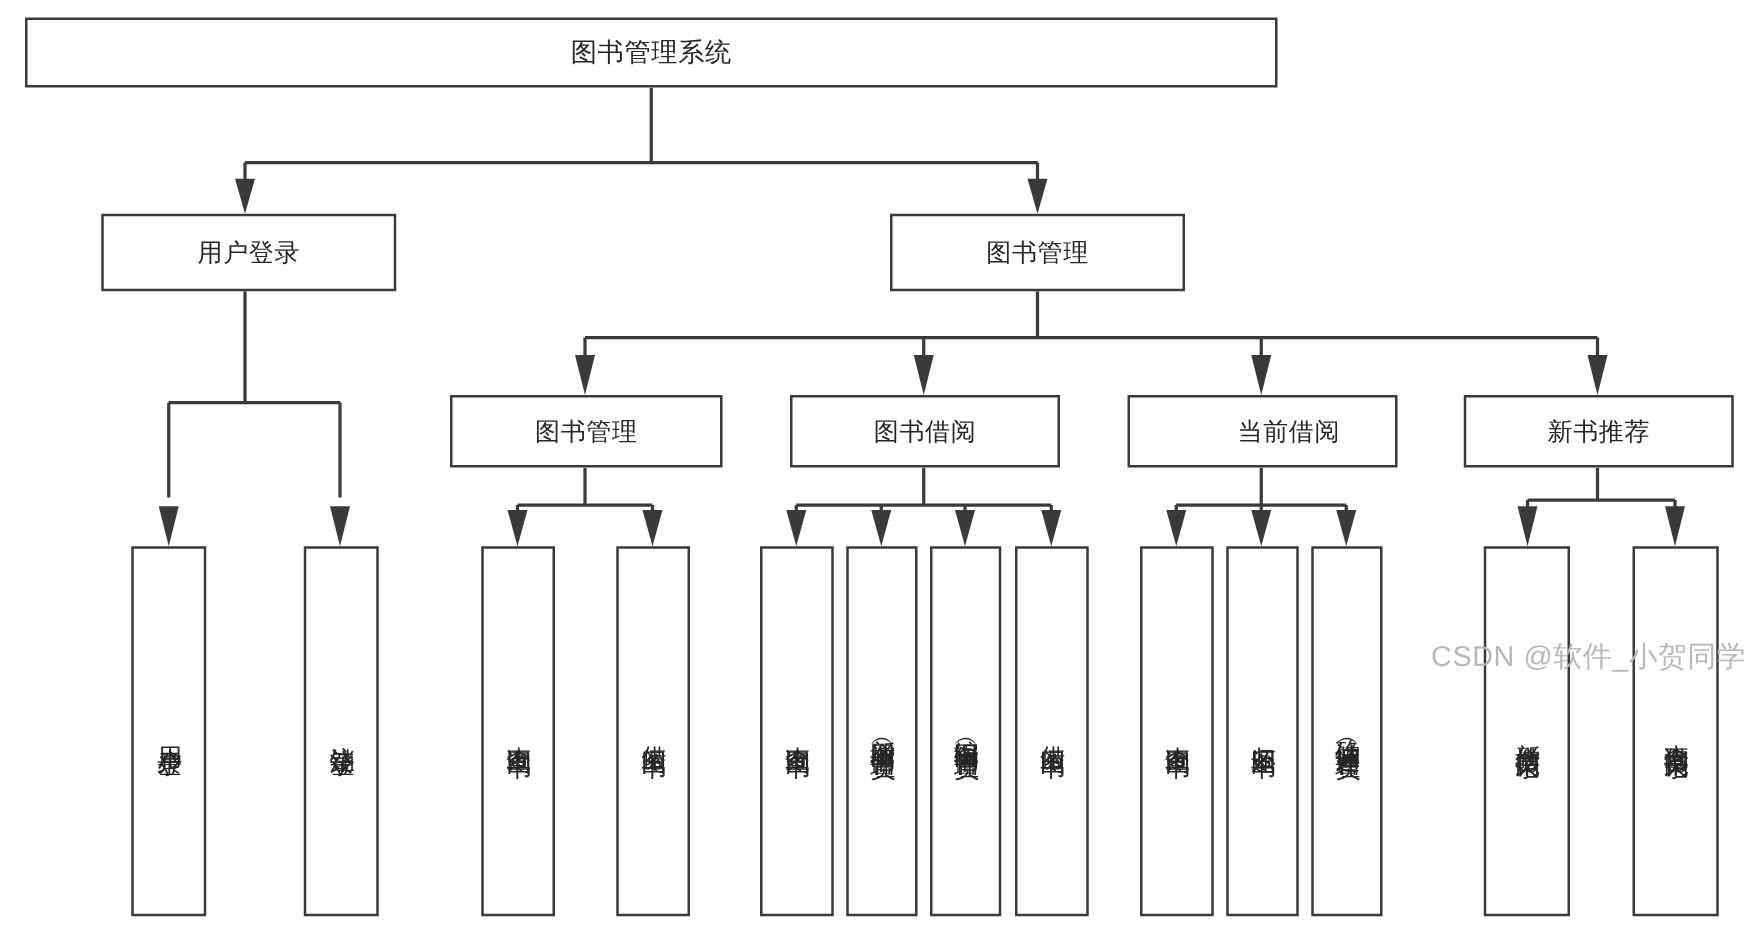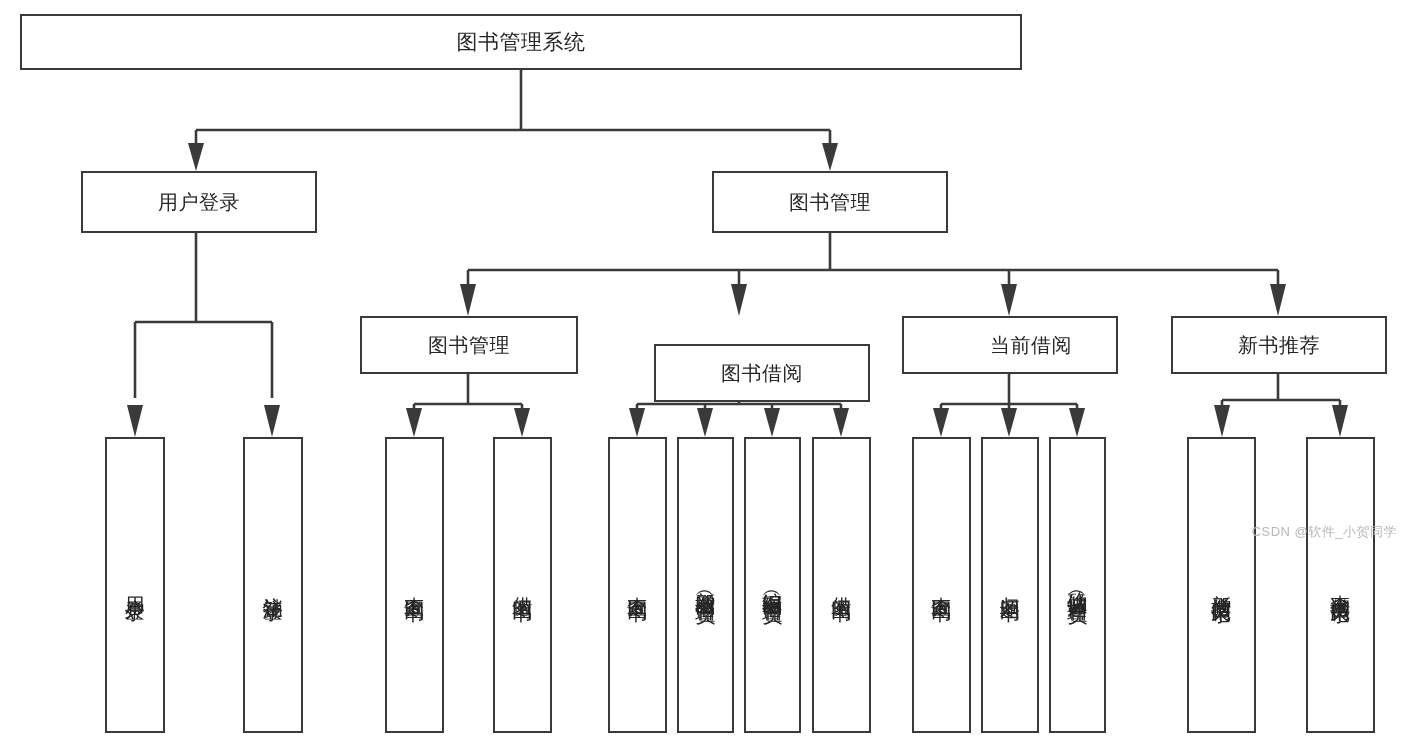--- a/index.html
+++ b/index.html
@@ -48,21 +48,21 @@
   }
   .node.vert .vtext {
     writing-mode: vertical-rl;
     text-orientation: upright;
     white-space: nowrap;
   }
   .watermark {
     position: absolute;
     right: 8px;
     bottom: 6px;
-    font-size: 13px;
+    font-size: 23px;
     color: #b8b8b8;
     letter-spacing: 0.5px;
     white-space: nowrap;
   }
   svg.links {
     position: absolute;
     left: 0; top: 0;
     width: 1405px;
     height: 747px;
     pointer-events: none;
@@ -147,21 +147,21 @@
   </div>
 
   <div class="node horiz" style="left:712px; top:171px; width:236px; height:62px;text-align:right;">
     <span>图书管理</span>
   </div>
 
   <div class="node horiz" style="left:360px; top:316px; width:218px; height:58px;">
     <span>图书管理</span>
   </div>
 
-  <div class="node horiz" style="left:654px; top:316px; width:216px; height:58px;margin-top:28px;">
+  <div class="node horiz" style="left:632px; top:316px; width:216px; height:58px;">
     <span>图书借阅</span>
   </div>
 
   <div class="node horiz" style="left:902px; top:316px; width:216px; height:58px;padding-left:42px;">
     <span>当前借阅</span>
   </div>
 
   <div class="node horiz" style="left:1171px; top:316px; width:216px; height:58px;">
     <span>新书推荐</span>
   </div>

